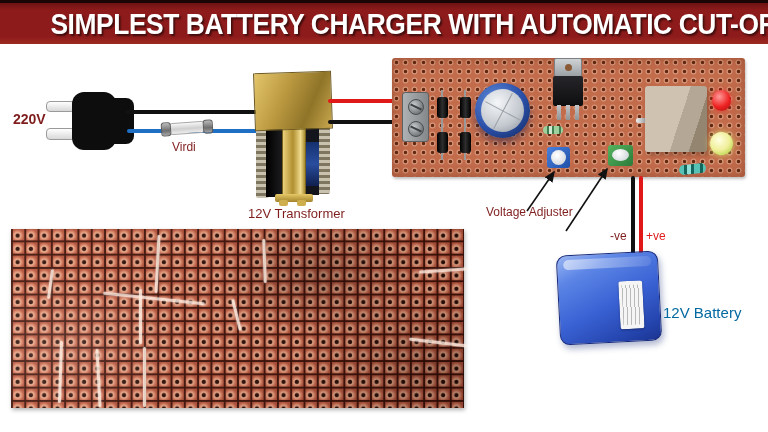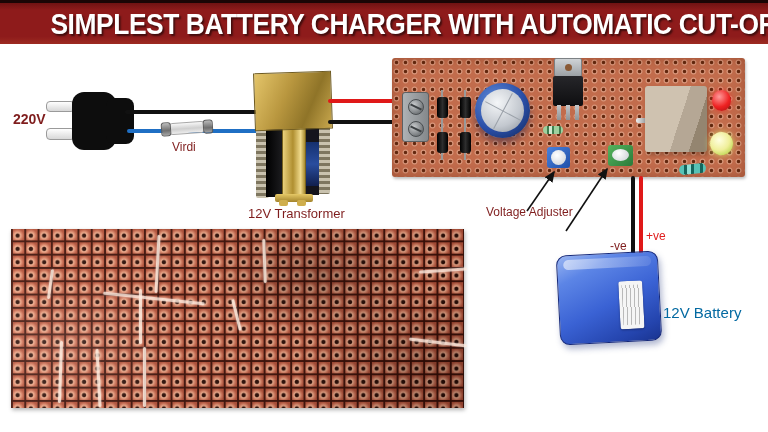--- a/index.html
+++ b/index.html
@@ -224,21 +224,21 @@
     <defs>
       <marker id="ah" markerWidth="8" markerHeight="8" refX="6" refY="3" orient="auto">
         <path d="M0,0 L7,3 L0,6 z" fill="#111"></path>
       </marker>
     </defs>
     <line x1="527" y1="211" x2="554" y2="172" stroke="#111" stroke-width="1.6" marker-end="url(#ah)"></line>
     <line x1="566" y1="231" x2="607" y2="169" stroke="#111" stroke-width="1.6" marker-end="url(#ah)"></line>
   </svg>
 
   <div class="lbl" style="left:450px;top:205px;font-size:12px;margin-left:36px;">Voltage Adjuster</div>
-  <div class="lbl" style="left:610px;top:229px;font-size:12px;margin-top:10px;">-ve</div>
+  <div class="lbl" style="left:610px;top:229px;font-size:12px;">-ve</div>
   <div class="lbl" style="left:646px;top:229px;font-size:12px;color:#e02020;">+ve</div>
 
   <div class="battery">
     <div class="bat-label"></div>
   </div>
   <div class="lbl" style="left:663px;top:304px;font-size:15px;color:#0369a1;">12V Battery</div>
 
   <div class="pcb">
     <div class="pcb-shade"></div>
     <div class="sv" style="left:145px;top:6px;height:58px;transform:rotate(3deg);"></div>

